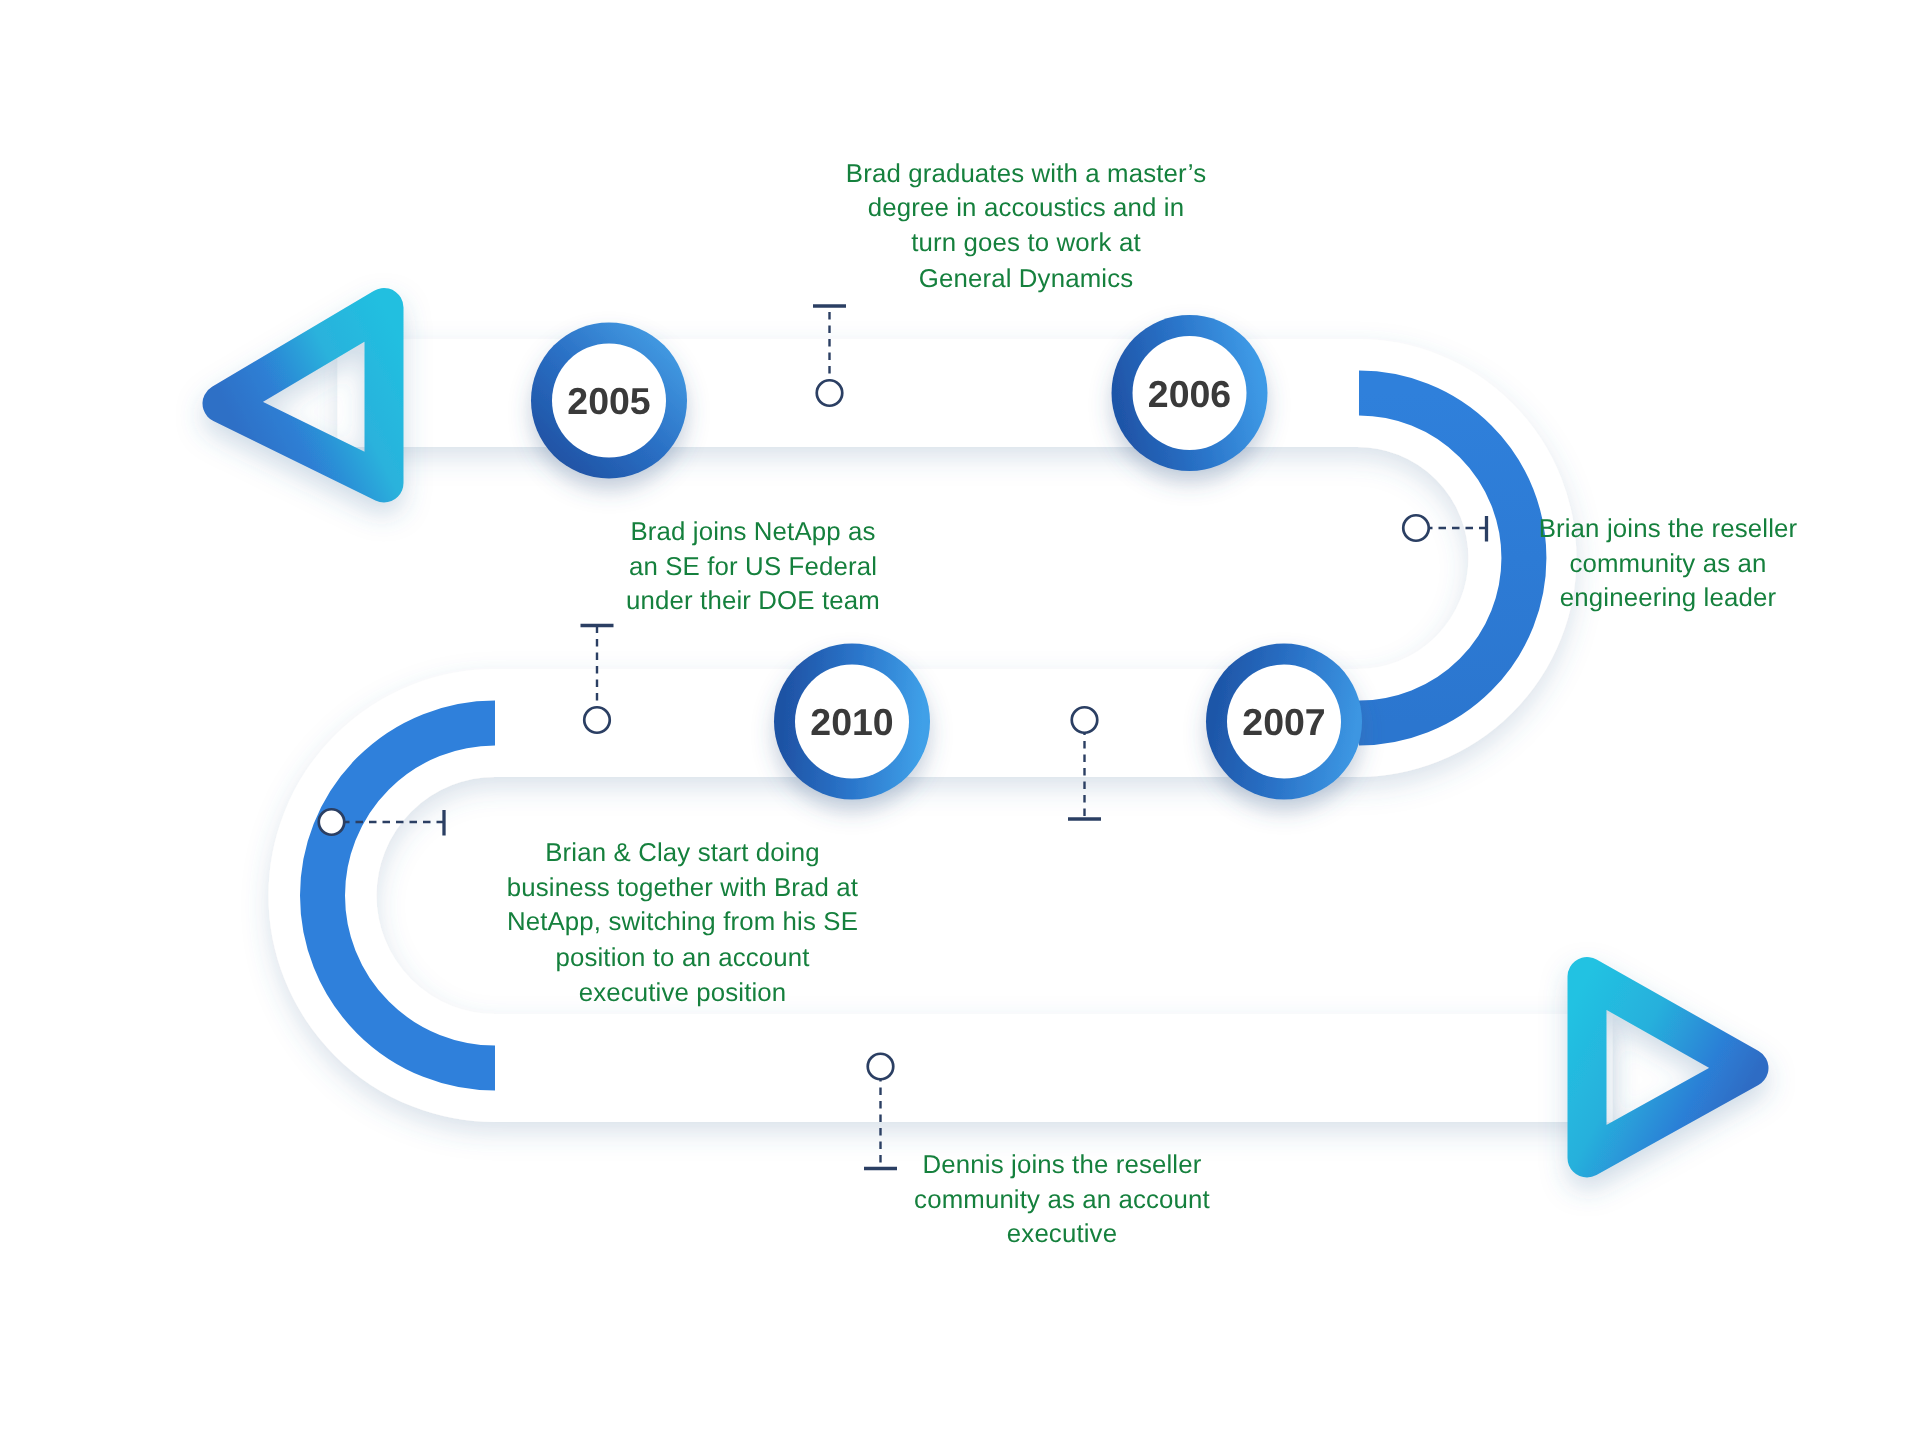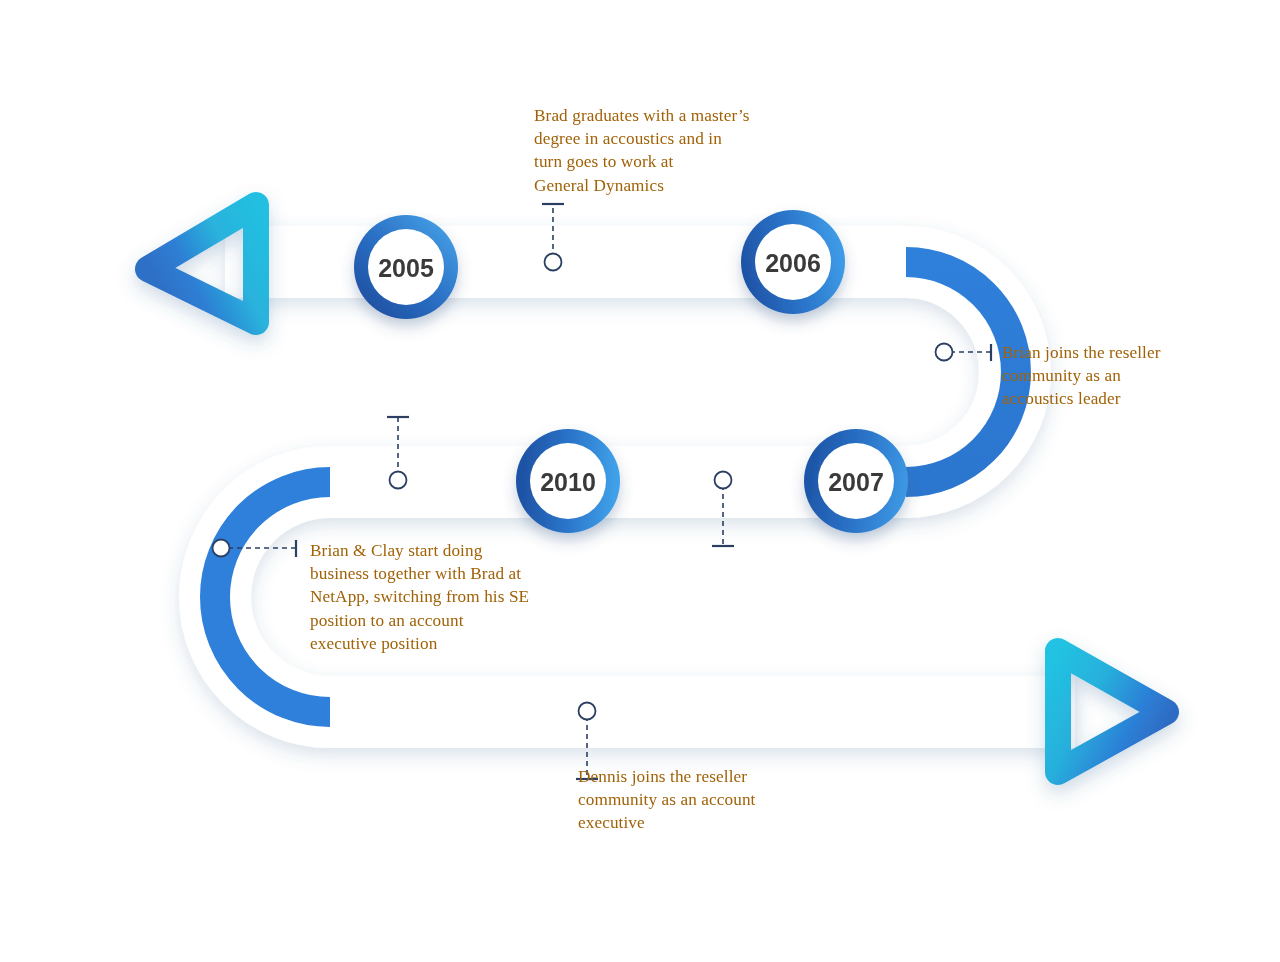--- a/index.html
+++ b/index.html
@@ -6,26 +6,27 @@
   body{
     width:1280px;height:962px;background:#ffffff;
     font-family:"Liberation Sans","DejaVu Sans",sans-serif;
     overflow:hidden;position:relative;
   }
   #stage{position:absolute;left:0;top:0;width:1280px;height:962px;}
   svg.layer{position:absolute;left:0;top:0;width:1280px;height:962px;overflow:visible;}
 
   .caption{
     position:absolute;
-    color:#a16207;
+    color:#15803d;
     font-size:17.2px;
     line-height:23.2px;
     letter-spacing:0.1px;
     white-space:pre-line;
-    font-family:Liberation Serif, serif;
+    font-family:Liberation Sans, sans-serif;
+    text-align:center;
   }
   .year-label{
     font-size:25px;
     font-weight:bold;
     fill:#3a3a3a;
     font-family:"Liberation Sans","DejaVu Sans",sans-serif;
     text-anchor:middle;
     dominant-baseline:central;
   }
 </style>
@@ -212,26 +213,29 @@
       <circle cx="856" cy="481" r="38" fill="#ffffff"></circle>
       <text class="year-label" x="856" y="482">2007</text>
     </g>
   </svg>
 
   <div class="caption" style="left:534px;top:104px;width:300px;">Brad graduates with a master’s
 degree in accoustics and in
 turn goes to work at
 General Dynamics</div>
 
+  <div class="caption" style="left:387px;top:343px;width:230px;">Brad joins NetApp as
+an SE for US Federal
+under their DOE team</div>
 
   <div class="caption" style="left:1002px;top:341px;width:220px;">Brian joins the reseller
 community as an
-accoustics leader</div>
-
-  <div class="caption" style="left:310px;top:539px;width:290px;">Brian &amp; Clay start doing
+engineering leader</div>
+
+  <div class="caption" style="left:310px;top:557px;width:290px;">Brian &amp; Clay start doing
 business together with Brad at
 NetApp, switching from his SE
 position to an account
 executive position</div>
 
 
   <div class="caption" style="left:578px;top:765px;width:260px;">Dennis joins the reseller
 community as an account
 executive</div>
 

